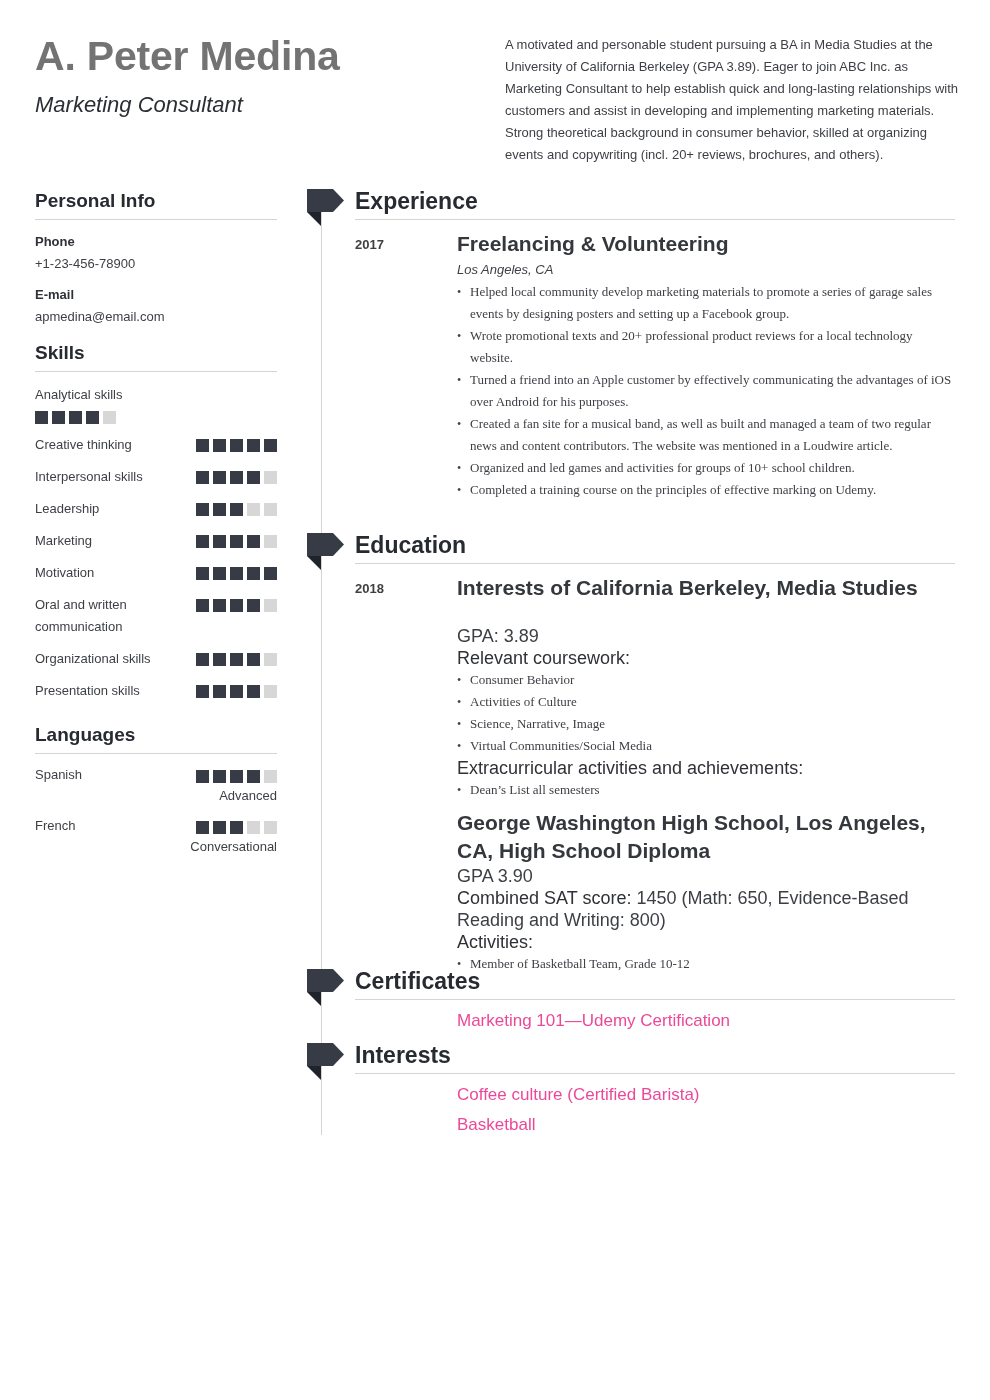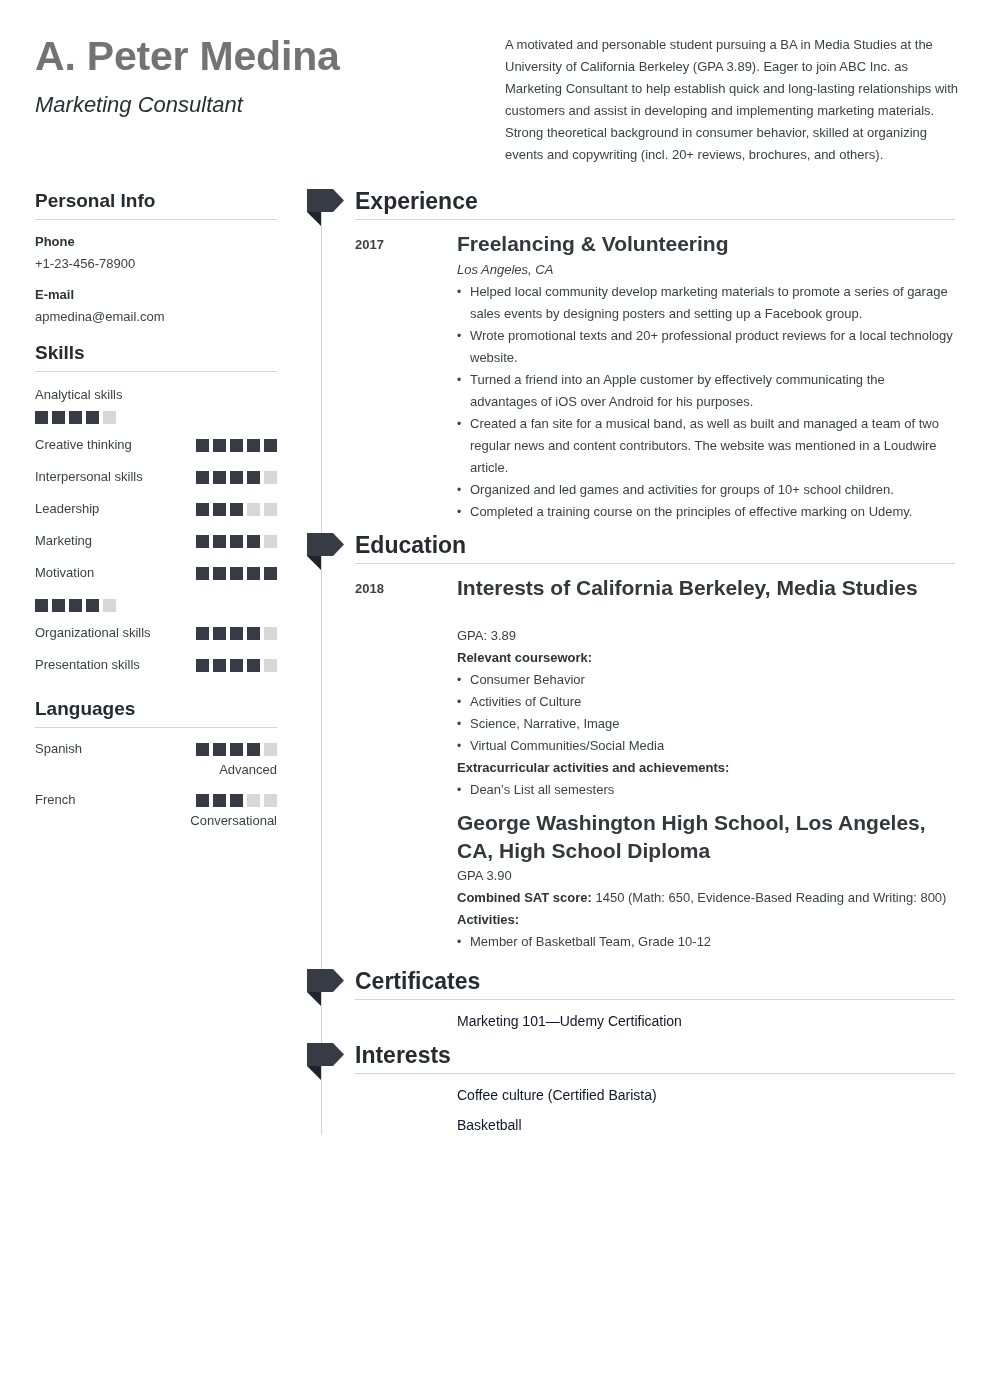--- a/index.html
+++ b/index.html
@@ -31,47 +31,47 @@
     .pi-label { font-size: 13px; font-weight: bold; color: #2e3136; margin-top: 13px; line-height: 18px; }
     .pi-value { font-size: 13px; color: #3c3f44; margin-top: 4px; line-height: 18px; }
     .skills-title { margin-top: 14px; }
     .skill-row { display: flex; justify-content: space-between; align-items: flex-start; margin-top: 10px; }
     .skill-row:first-of-type { margin-top: 12px; }
     .skill-name { font-size: 13px; line-height: 22px; color: #3c3f44; width: 150px; }
     .dots { display: flex; gap: 4px; margin-top: 5px; }
     .dot { width: 13px; height: 13px; background: #363b46; }
     .dot.off { background: #d7d7d7; }
     .lang-block { margin-top: 12px; }
-    .lang-row { display: flex; justify-content: space-between; align-items: flex-start; }
+    .lang-row { display: flex; justify-content: space-between; align-items: center; }
     .lang-name { font-size: 13px; line-height: 18px; color: #3c3f44; }
     .lang-level { text-align: right; font-size: 13px; color: #3c3f44; margin-top: 3px; line-height: 18px; }
     .languages-title { margin-top: 20px; }
 
     
     .timeline-line { position: absolute; left: 321px; top: 210px; width: 1px; height: 925px; background: #d4d4d4; }
     .flag { position: absolute; left: 307px; width: 37px; height: 37px; }
 
     
     .right { position: absolute; left: 355px; width: 600px; }
     .r-sec-title {
       font-size: 23px; font-weight: bold; color: #272a31;
       padding-bottom: 5px; border-bottom: 1px solid #d4d4d4; line-height: 26px;
     }
     .entry { display: flex; margin-top: 10px; }
     .year { width: 102px; font-size: 13px; font-weight: bold; color: #404040; padding-top: 7px; }
     .entry-body { width: 498px; }
     .entry-title { font-size: 21px; font-weight: bold; color: #34373c; line-height: 28px; }
     .entry-sub { font-size: 13px; font-style: italic; color: #3c3f44; line-height: 22px; margin-top: 1px; }
-    .entry-text { font-size: 13px; line-height: 22px; color: #3c3f44; }
-    .bold { font-weight: bold; color: #2e3136; }
-    ul.bullets { list-style: none; }
+    .entry-text { font-size: 18px; line-height: 22px; color: #3c3f44; }
+    .bold { font-weight: normal; color: #2e3136; }
+    ul.bullets { list-style: none; font-family: Liberation Serif, serif; }
     ul.bullets li { position: relative; padding-left: 13px; font-size: 13px; line-height: 22px; color: #3c3f44; }
     ul.bullets li::before { content: "\2022"; position: absolute; left: 0; top: 0; font-size: 12px; }
     .spacer { height: 22px; }
-    .simple-item { font-size: 14px; line-height: 22px; color: #0f172a; padding-left: 102px; }
+    .simple-item { font-size: 17px; line-height: 22px; color: #ec4899; padding-left: 102px; }
   </style>
 </head>
 <body>
 
 <div class="page">
 
   <div class="header-left">
     <div class="name">A. Peter Medina</div>
     <div class="title">Marketing Consultant</div>
   </div>
@@ -140,20 +140,21 @@
           <div class="skill-name">Motivation</div>
           <div class="dots">
             <span class="dot"></span>
             <span class="dot"></span>
             <span class="dot"></span>
             <span class="dot"></span>
             <span class="dot"></span>
           </div>
         </div>
         <div class="skill-row">
+          <div class="skill-name">Oral and written communication</div>
           <div class="dots">
             <span class="dot"></span>
             <span class="dot"></span>
             <span class="dot"></span>
             <span class="dot"></span>
             <span class="dot off"></span>
           </div>
         </div>
         <div class="skill-row">
           <div class="skill-name">Organizational skills</div>

